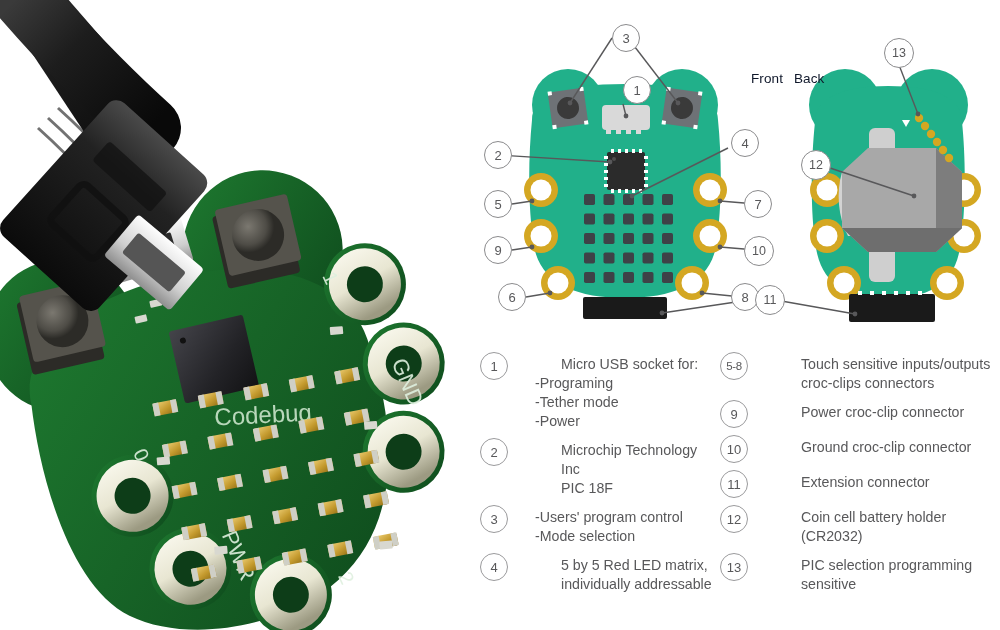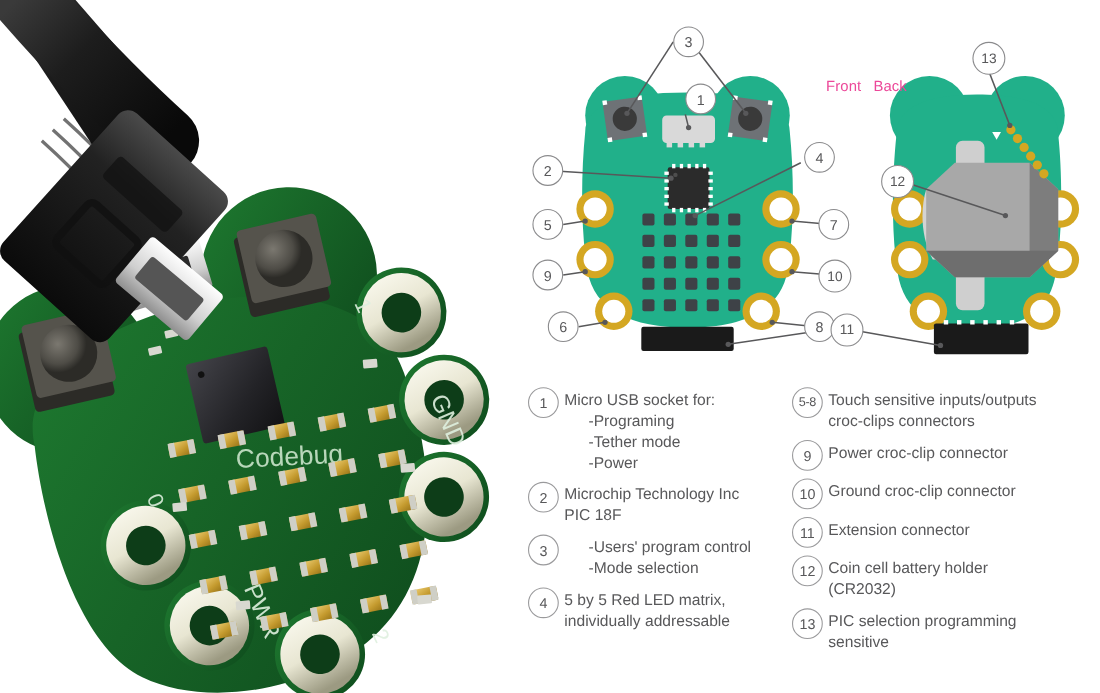--- a/index.html
+++ b/index.html
@@ -15,21 +15,21 @@
   
   .photo-pane{position:absolute;left:0;top:0;width:470px;height:630px;}
   .photo-svg{position:absolute;left:0;top:0;}
 
   
   .diagram-pane{position:absolute;left:470px;top:0;width:530px;height:350px;}
   .diagram-svg{position:absolute;left:0;top:0;}
 
   .fb-label{
     position:absolute;
-    font-size:13.5px;color:#ec4899;
+    font-size:13.5px;color:#0f172a;
     letter-spacing:.1px;
     white-space:nowrap;
   }
   #front-label{left:751px;top:71px;}
   #back-label{left:794px;top:71px;}
 
   
   .bubble{
     position:absolute;
     border:1.4px solid #8b8b8d;
@@ -58,21 +58,21 @@
     display:flex;align-items:center;justify-content:center;
     font-size:13px;color:#58585a;box-sizing:border-box;
     margin-right:5px;
   }
   .legend-num.wide{font-size:11.5px;letter-spacing:-.3px;}
   .legend-text{
     font-size:14.2px;line-height:19px;color:#58585a;
     padding-top:3px;
   }
   .legend-text .sub{display:block;padding-left:22px;}
-  .legend-text .ln{display:block;}
+  .legend-text .ln{display:block;margin-left:48px;}
 </style>
 </head>
 <body>
 
 <div id="root">
 
   <div class="photo-pane">
     <svg class="photo-svg" width="470" height="630" viewBox="0 0 470 630">
       <defs>
         <linearGradient id="pcbG" x1="0" y1="0" x2="1" y2="1">

